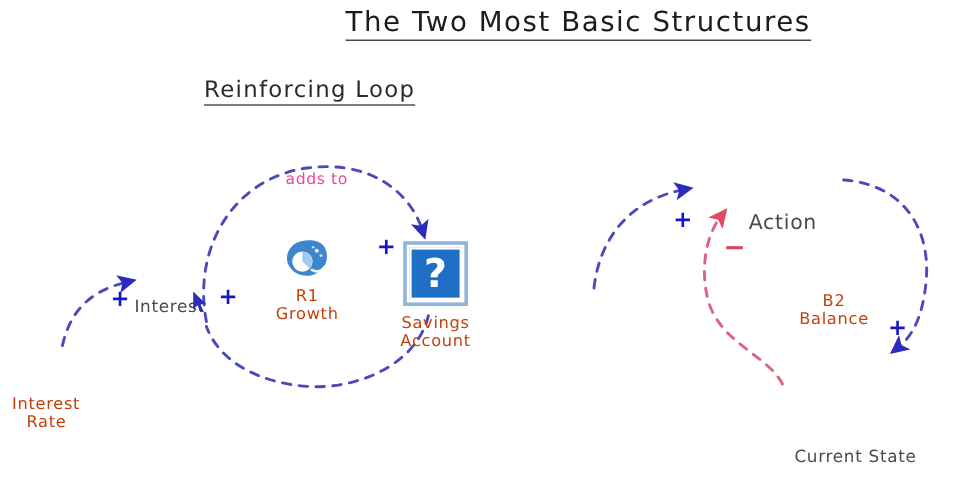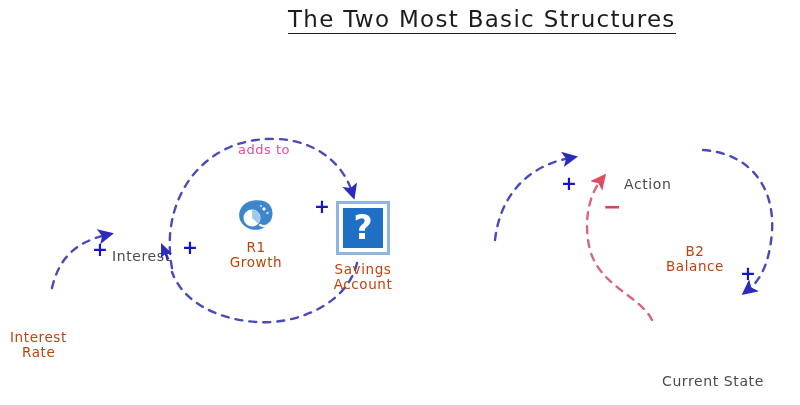--- a/index.html
+++ b/index.html
@@ -129,20 +129,21 @@
 
     <path d="M495,240 C500,196 527,166 570,158" fill="none" stroke="#4a4ab8" stroke-width="2.4" stroke-dasharray="7 7" stroke-linecap="round" marker-end="url(#arrowBlue)"></path>
 
     <path d="M652,320 C640,296 600,286 590,250 C583,222 589,195 601,180" fill="none" stroke="#d9647c" stroke-width="2.4" stroke-dasharray="7 7" stroke-linecap="round" marker-end="url(#arrowRed)"></path>
 
     <path d="M703,150 C748,153 775,185 772,232 C769,268 758,282 748,290" fill="none" stroke="#4a4ab8" stroke-width="2.4" stroke-dasharray="7 7" stroke-linecap="round" marker-end="url(#arrowBlue)"></path>
   </svg>
 
   <div class="txt title" style="left:288px; top:6px;">The Two Most Basic Structures</div>
 
+  <div class="txt subtitle" style="left:170px; top:64px;">Reinforcing Loop</div>
 
 
   <div class="txt annot-blue" style="left:238px; top:142px;">adds to</div>
 
   <div class="txt" style="left:112px; top:248px; font-size:14px;">Interest</div>
 
   <svg class="cursor-arrow" style="left:160px; top:243px;" viewBox="0 0 14 18">
     <path d="M1,0 L1,15 L4.6,11.4 L7,17 L9.4,16 L7,10.6 L12,10.6 Z" fill="#2b2bbd"></path>
   </svg>
 
@@ -174,21 +175,21 @@
 
   <div class="txt node-label" style="left:332px; top:262px; width:62px;">
     <div>Savings</div>
     <div>Account</div>
   </div>
 
   <div class="sign sign-plus" style="left:92px; top:240px;">+</div>
   <div class="sign sign-plus" style="left:182px; top:238px;">+</div>
   <div class="sign sign-plus" style="left:314px; top:197px;">+</div>
 
-  <div class="txt" style="left:624px; top:176px; font-size:14px;">Action</div>
+  <div class="txt" style="left:624px; top:176px; font-size:17px;">Action</div>
 
   <div class="txt node-label" style="left:660px; top:244px; width:70px;">
     <div>B2</div>
     <div>Balance</div>
   </div>
 
   <div class="txt" style="left:662px; top:373px; font-size:14px;">Current State</div>
 
   <div class="sign sign-plus" style="left:561px; top:174px;">+</div>
   <div class="sign sign-minus" style="left:603px; top:196px;">−</div>

